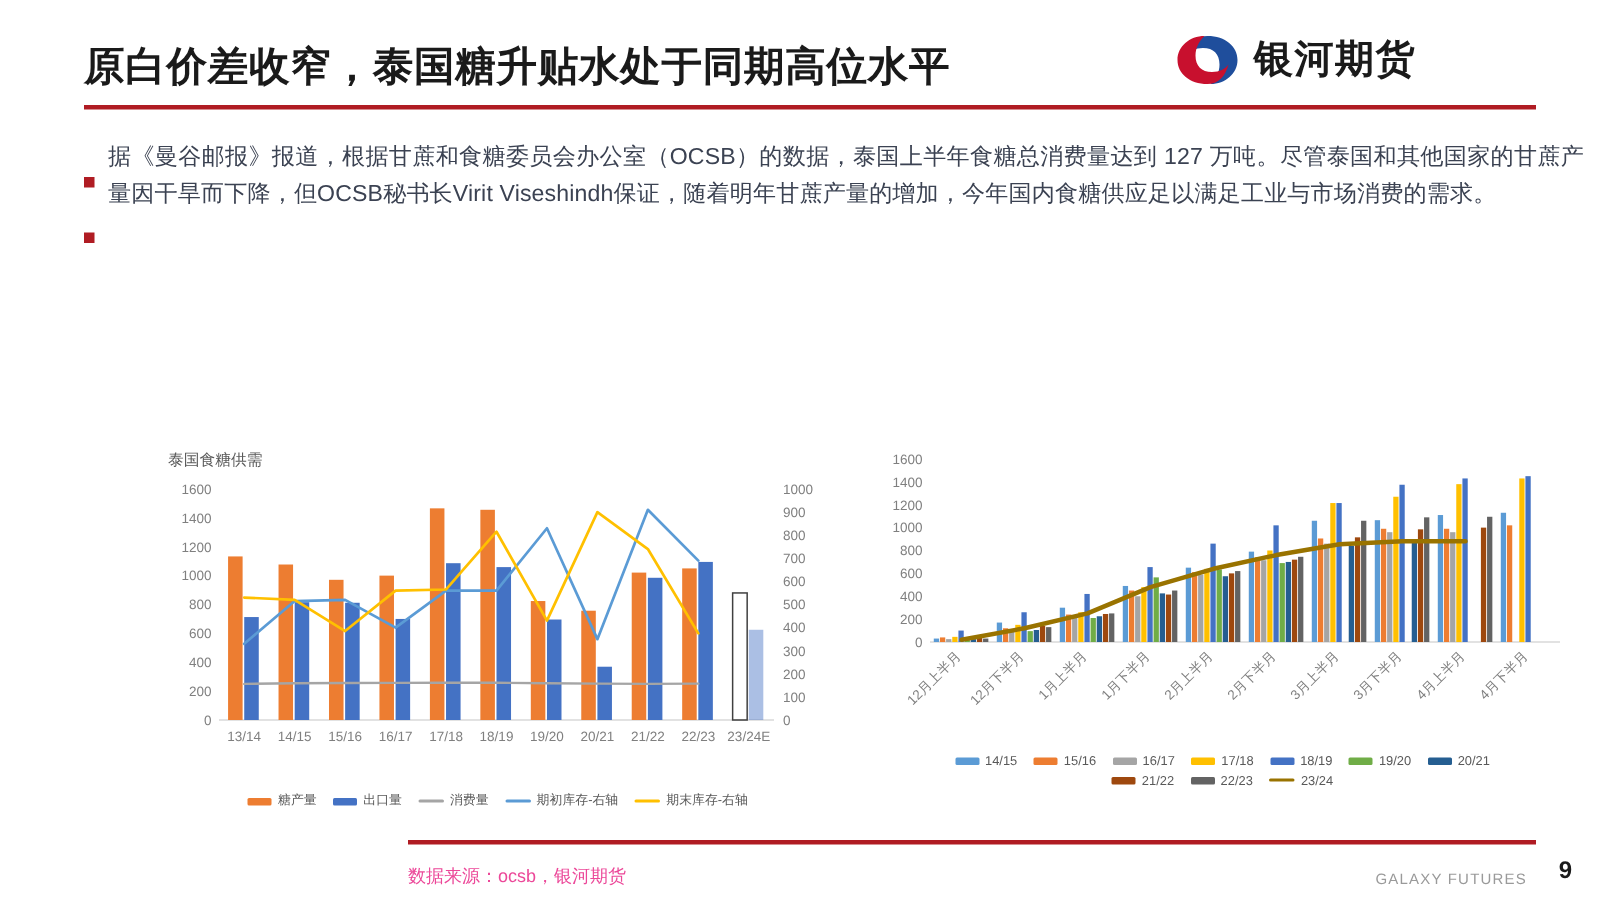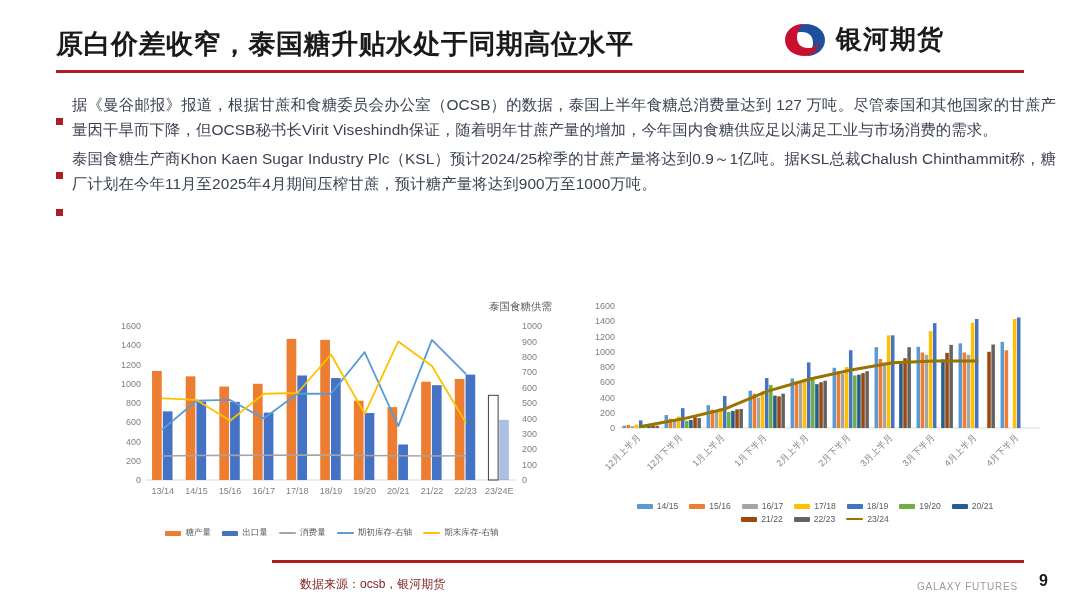--- a/index.html
+++ b/index.html
@@ -33,40 +33,40 @@
     width: 7px; height: 7px; background: #b01c23; flex: 0 0 7px;
     margin-top: 9px; margin-right: 9px;
   }
   .bullet-text {
     font-size: 15.4px; line-height: 25px; color: #3b4252;
     text-align: justify; letter-spacing: 0.1px;
   }
 
   
   .chart-title {
-    text-align: right; font-size: 10.5px; color: #595959;
+    text-align: left; font-size: 10.5px; color: #595959;
     font-weight: normal; margin-bottom: 6px;
   }
   .axis-lbl { font-size: 9px; fill: #7f7f7f; }
   .cat-lbl  { font-size: 9px; fill: #7f7f7f; }
   .legend-row { display: flex; justify-content: center; flex-wrap: wrap; gap: 11px; }
   .legend-item { display: flex; align-items: center; gap: 4px; font-size: 8.6px; color: #595959; }
   .swatch { width: 16px; height: 5px; border-radius: 1px; }
   .swatch-line { width: 17px; height: 2px; }
 
   
   .chart-left { position: absolute; left: 112px; top: 300px; width: 440px; height: 245px; }
   .chart-right { position: absolute; left: 580px; top: 300px; width: 470px; height: 250px; }
 
   
   .footer-rule {
     position: absolute; left: 272px; top: 560px; width: 752px; height: 3px; background: #b01c23;
   }
   .footer-src {
-    position: absolute; left: 272px; top: 576px; font-size: 12px; color: #7f1d1d; margin-left: 28px;
+    position: absolute; left: 272px; top: 576px; font-size: 12px; color: #ec4899;
   }
   .footer-brand {
     position: absolute; right: 62px; top: 581px; font-size: 10px; color: #9a9a9a;
     letter-spacing: 0.8px;
   }
   .footer-page {
     position: absolute; right: 32px; top: 572px; font-size: 16px; font-weight: bold; color: #1a1a1a;
   }
 </style>
 </head>
@@ -86,24 +86,20 @@
         </svg>
       </span>
       <span class="logo-text">银河期货</span>
     </div>
   </div>
 
   <div class="bullets">
     <div class="bullet">
       <span class="bullet-sq"></span>
       <span class="bullet-text">据《曼谷邮报》报道，根据甘蔗和食糖委员会办公室（OCSB）的数据，泰国上半年食糖总消费量达到 127 万吨。尽管泰国和其他国家的甘蔗产量因干旱而下降，但OCSB秘书长Virit Viseshindh保证，随着明年甘蔗产量的增加，今年国内食糖供应足以满足工业与市场消费的需求。</span>
-    </div>
-    <div class="bullet">
-      <span class="bullet-sq"></span>
-      <span class="bullet-text">泰国食糖生产商Khon Kaen Sugar Industry Plc（KSL）预计2024/25榨季的甘蔗产量将达到0.9～1亿吨。据KSL总裁Chalush Chinthammit称，糖厂计划在今年11月至2025年4月期间压榨甘蔗，预计糖产量将达到900万至1000万吨。</span>
     </div>
     <div class="bullet">
       <span class="bullet-sq"></span>
     </div>
   </div>
 
   <div class="chart-left">
     <div class="chart-title">泰国食糖供需</div>
     <svg id="svg-left" width="440" height="195" viewBox="0 0 440 195">
         <text x="29" y="163.2" text-anchor="end" class="axis-lbl">0</text>

